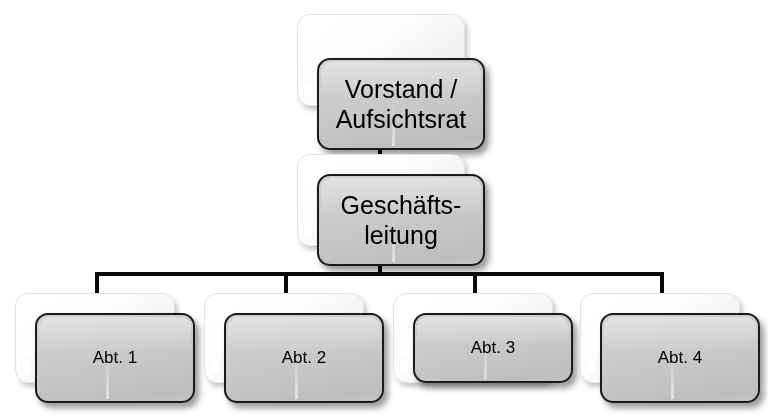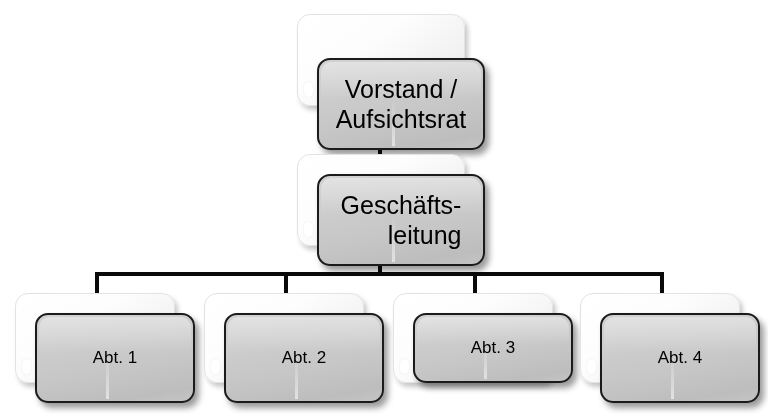--- a/index.html
+++ b/index.html
@@ -95,21 +95,21 @@
 
   .card-label {
     position: relative;
     z-index: 2;
     color: #000000;
     line-height: 1.22;
     white-space: pre-line;
     padding: 0 6px;
   }
   .label-lg { font-size: 25px; }
-  .label-md { font-size: 25px; text-align: right; }
+  .label-md { font-size: 25px; }
   .label-sm { font-size: 17px; }
 </style>
 </head>
 <body>
 
 <div id="canvas">
 
   <div class="connector conn-v" style="left:378px; top:120px; height:50px;"></div>
 
   <div class="connector conn-v" style="left:378px; top:258px; height:18px;"></div>

